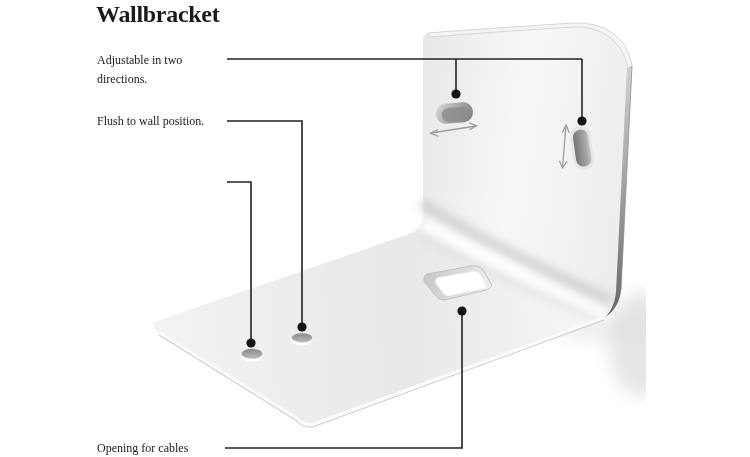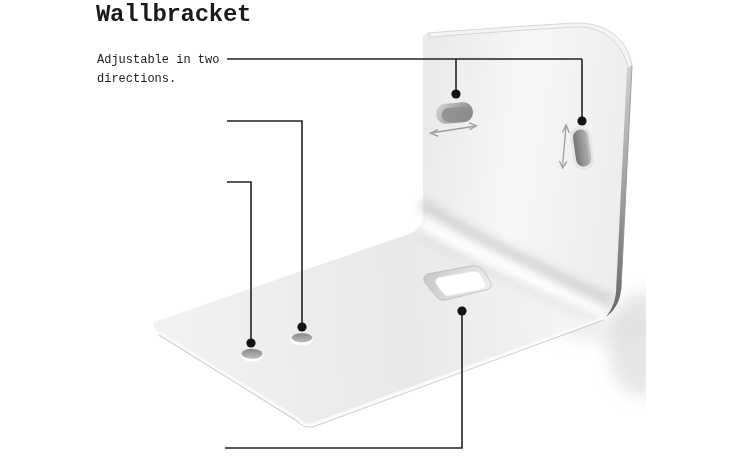--- a/index.html
+++ b/index.html
@@ -1,18 +1,18 @@
 <!DOCTYPE html>
 <html><head>
 <meta charset="utf-8">
 <style>
   html,body{margin:0;padding:0;background:#ffffff;}
   .canvas{
     position:relative;width:646px;height:457px;background:#ffffff;
-    font-family:Liberation Mono, monospace;overflow:hidden;
+    font-family:Liberation Serif, serif;overflow:hidden;
   }
   .title{
     position:absolute;left:96px;top:1px;margin:0;
     font-size:24px;font-weight:700;color:#1a1a1a;letter-spacing:-0.3px;
   }
   .label{
     position:absolute;width:136px;font-size:12px;line-height:19px;color:#1a1a1a;
   }
   .l-adjustable{left:97px;top:51px;}
   .l-flush{left:97px;top:112px;}
@@ -21,20 +21,22 @@
   svg.illustration{position:absolute;left:0;top:0;}
 </style>
 </head>
 <body>
 
 <div class="canvas">
 
   <h1 class="title">Wallbracket</h1>
 
   <div class="label l-adjustable">Adjustable in two directions.</div>
+  <div class="label l-flush">Flush to wall position.</div>
+  <div class="label l-cables">Opening for cables</div>
 
   <svg class="illustration" width="750" height="457" viewBox="0 0 750 457" xmlns="http://www.w3.org/2000/svg">
     <defs>
       <linearGradient id="gBack" gradientUnits="userSpaceOnUse" x1="420" y1="120" x2="640" y2="150">
         <stop offset="0" stop-color="#e9e9e9"></stop>
         <stop offset="0.45" stop-color="#f7f7f7"></stop>
         <stop offset="1" stop-color="#ececec"></stop>
       </linearGradient>
       <linearGradient id="gBase" gradientUnits="userSpaceOnUse" x1="170" y1="330" x2="600" y2="300">
         <stop offset="0" stop-color="#f2f2f2"></stop>

